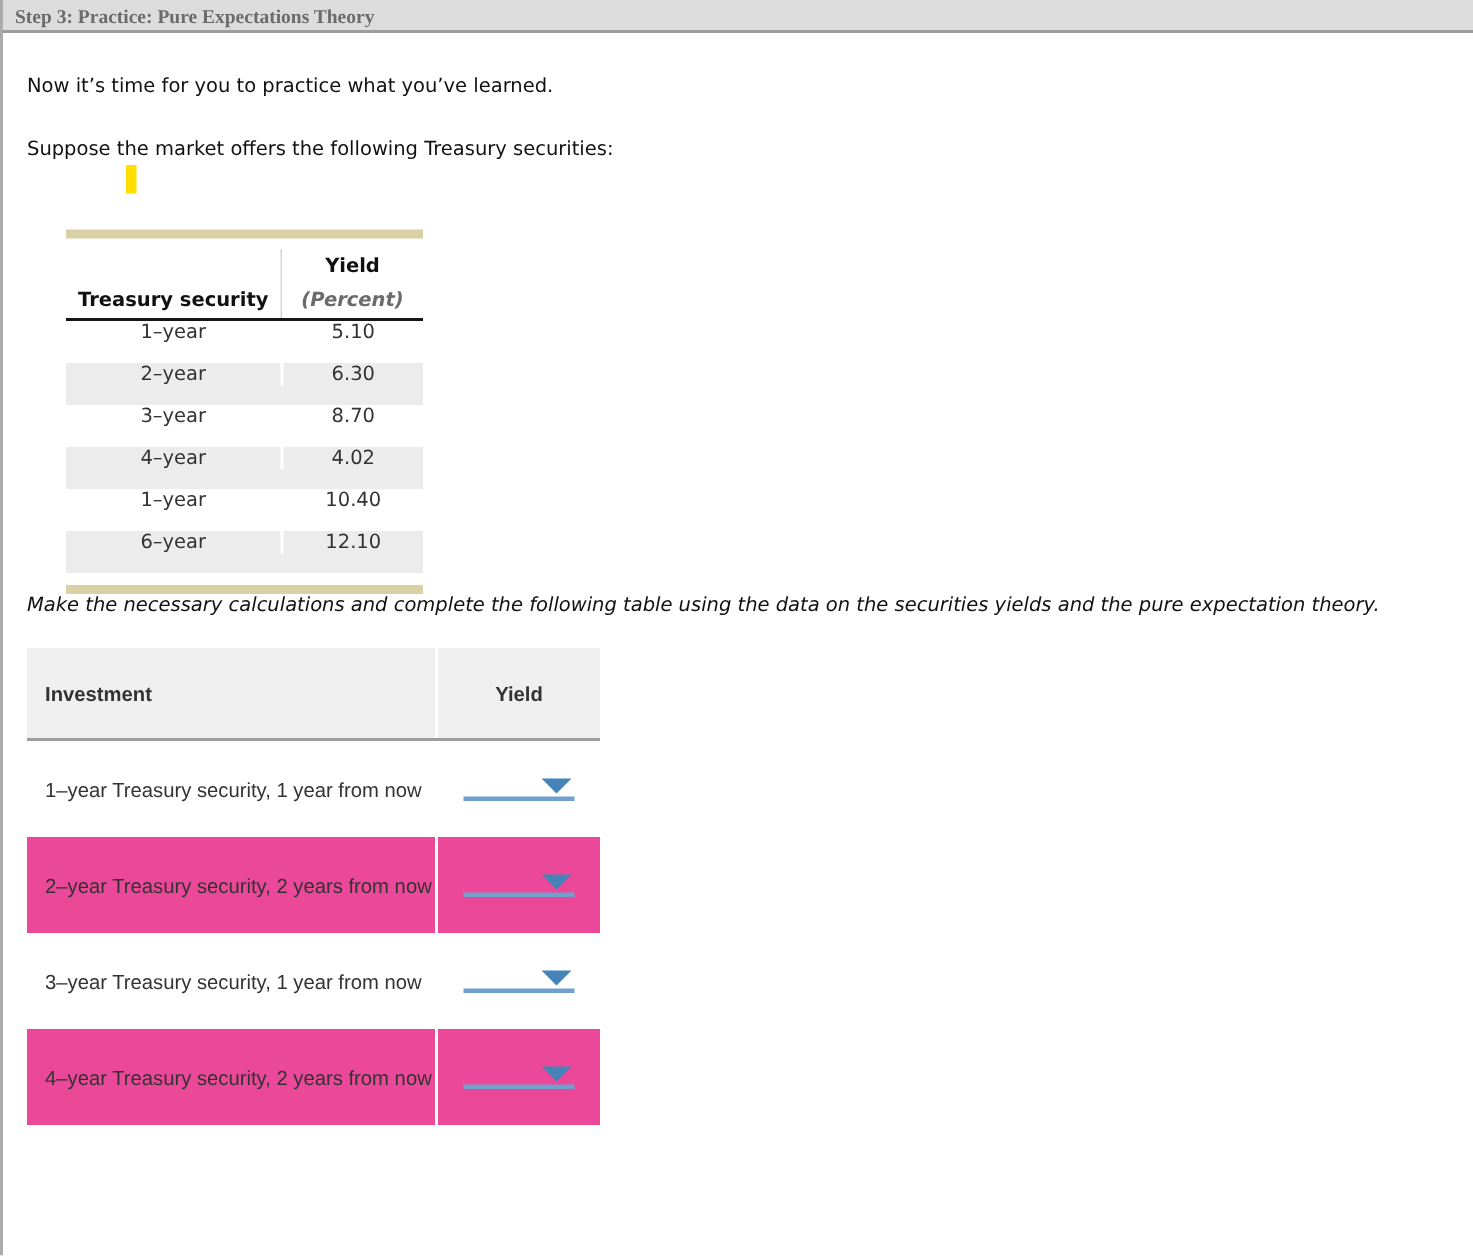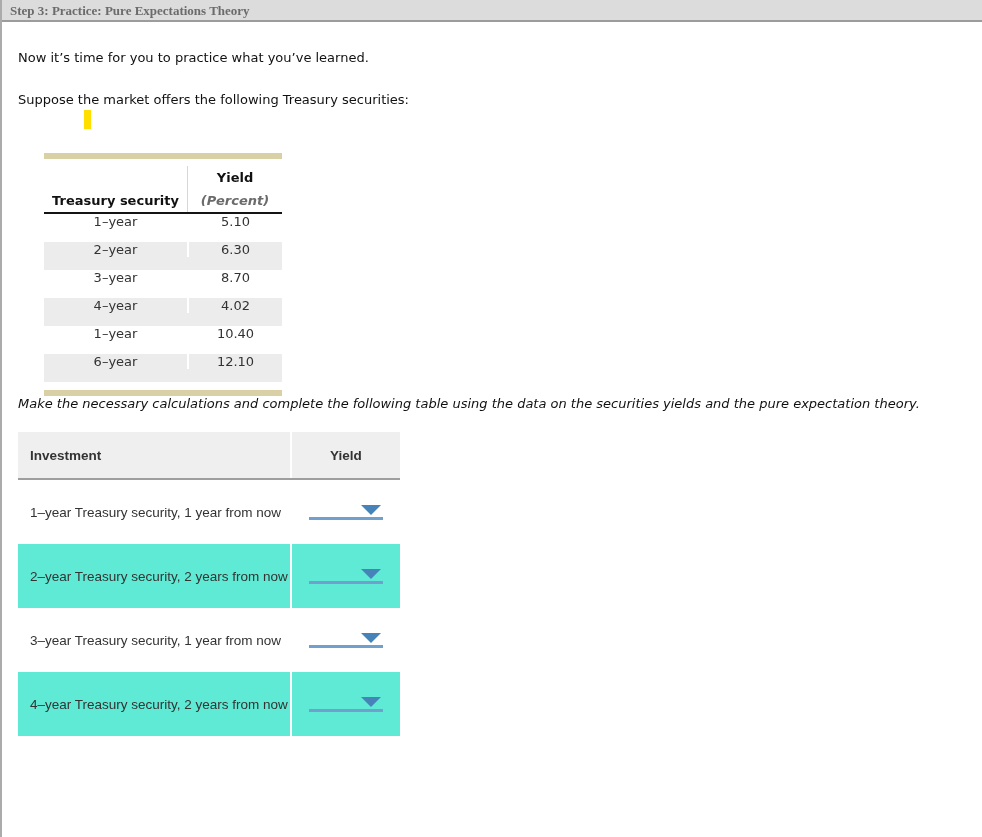--- a/index.html
+++ b/index.html
@@ -46,27 +46,27 @@
     font-size: 13px; font-style: italic; color: #111;
     width: 940px;
   }
 
   
   .ans-table {
     margin-top: 21px; width: 382px;
     font-family: "Liberation Sans", sans-serif; font-size: 13.5px; color: #333;
   }
   .ans-head {
-    display: flex; height: 48px; background: #efefef;
+    display: flex; height: 62px; background: #efefef;
     border-bottom: 2px solid #9e9e9e; font-weight: bold;
   }
   .ahcell1 { flex: 1; display: flex; align-items: center; padding-left: 12px; }
   .ahcell2 { width: 110px; display: flex; align-items: center; justify-content: center; border-left: 2px solid #ffffff; }
   .ans-row { display: flex; height: 64px; align-items: center; }
-  .ans-row.alt { background: #5eead4; }
+  .ans-row.alt { background: #ec4899; }
   .arcell1 { flex: 1; padding-left: 12px; }
   .arcell2 { width: 110px; display: flex; justify-content: center; border-left: 2px solid #ffffff; align-self: stretch; align-items: center; }
 
   .dropdown {
     width: 74px; height: 16px;
     border-bottom: 3px solid #71a0ce;
     display: flex; justify-content: flex-end; align-items: flex-end;
     cursor: pointer;
   }
   .dd-arrow {

